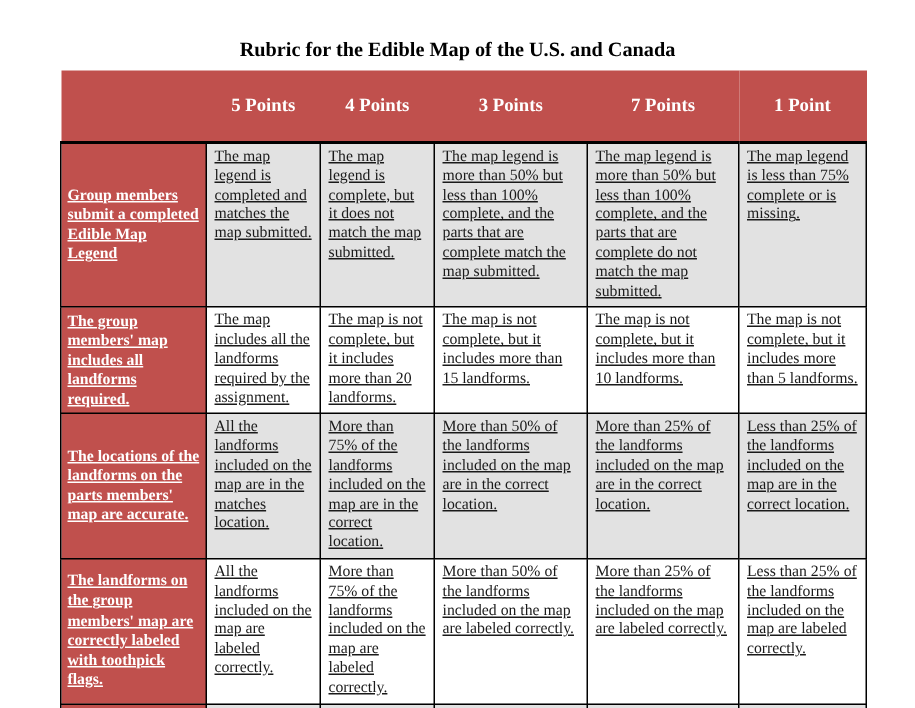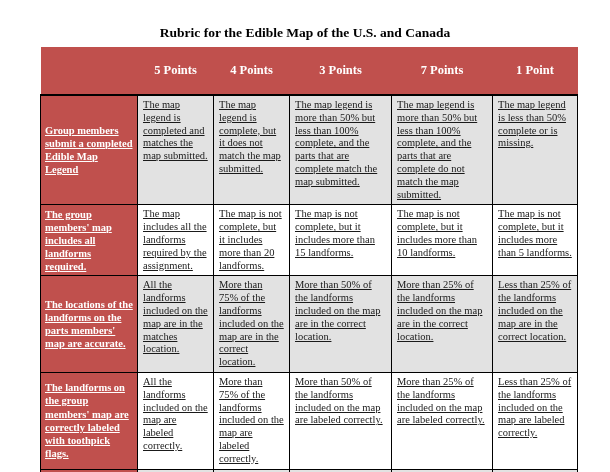--- a/index.html
+++ b/index.html
@@ -103,21 +103,21 @@
         <th>1 Point</th>
       </tr>
     </thead>
     <tbody>
       <tr class="band r1">
         <td class="rlabel">Group members submit a completed Edible Map Legend</td>
         <td>The map legend is completed and matches the map submitted.</td>
         <td>The map legend is complete, but it does not match the map submitted.</td>
         <td>The map legend is more than 50% but less than 100% complete, and the parts that are complete match the map submitted.</td>
         <td>The map legend is more than 50% but less than 100% complete, and the parts that are complete do not match the map submitted.</td>
-        <td>The map legend is less than 50% complete or is missing.</td>
+        <td>The map legend is less than 75% complete or is missing.</td>
       </tr>
       <tr class="r2">
         <td class="rlabel">The group members' map includes all landforms required.</td>
         <td>The map includes all the landforms required by the assignment.</td>
         <td>The map is not complete, but it includes more than 20 landforms.</td>
         <td>The map is not complete, but it includes more than 15 landforms.</td>
         <td>The map is not complete, but it includes more than 10 landforms.</td>
         <td>The map is not complete, but it includes more than 5 landforms.</td>
       </tr>
       <tr class="band r3">

